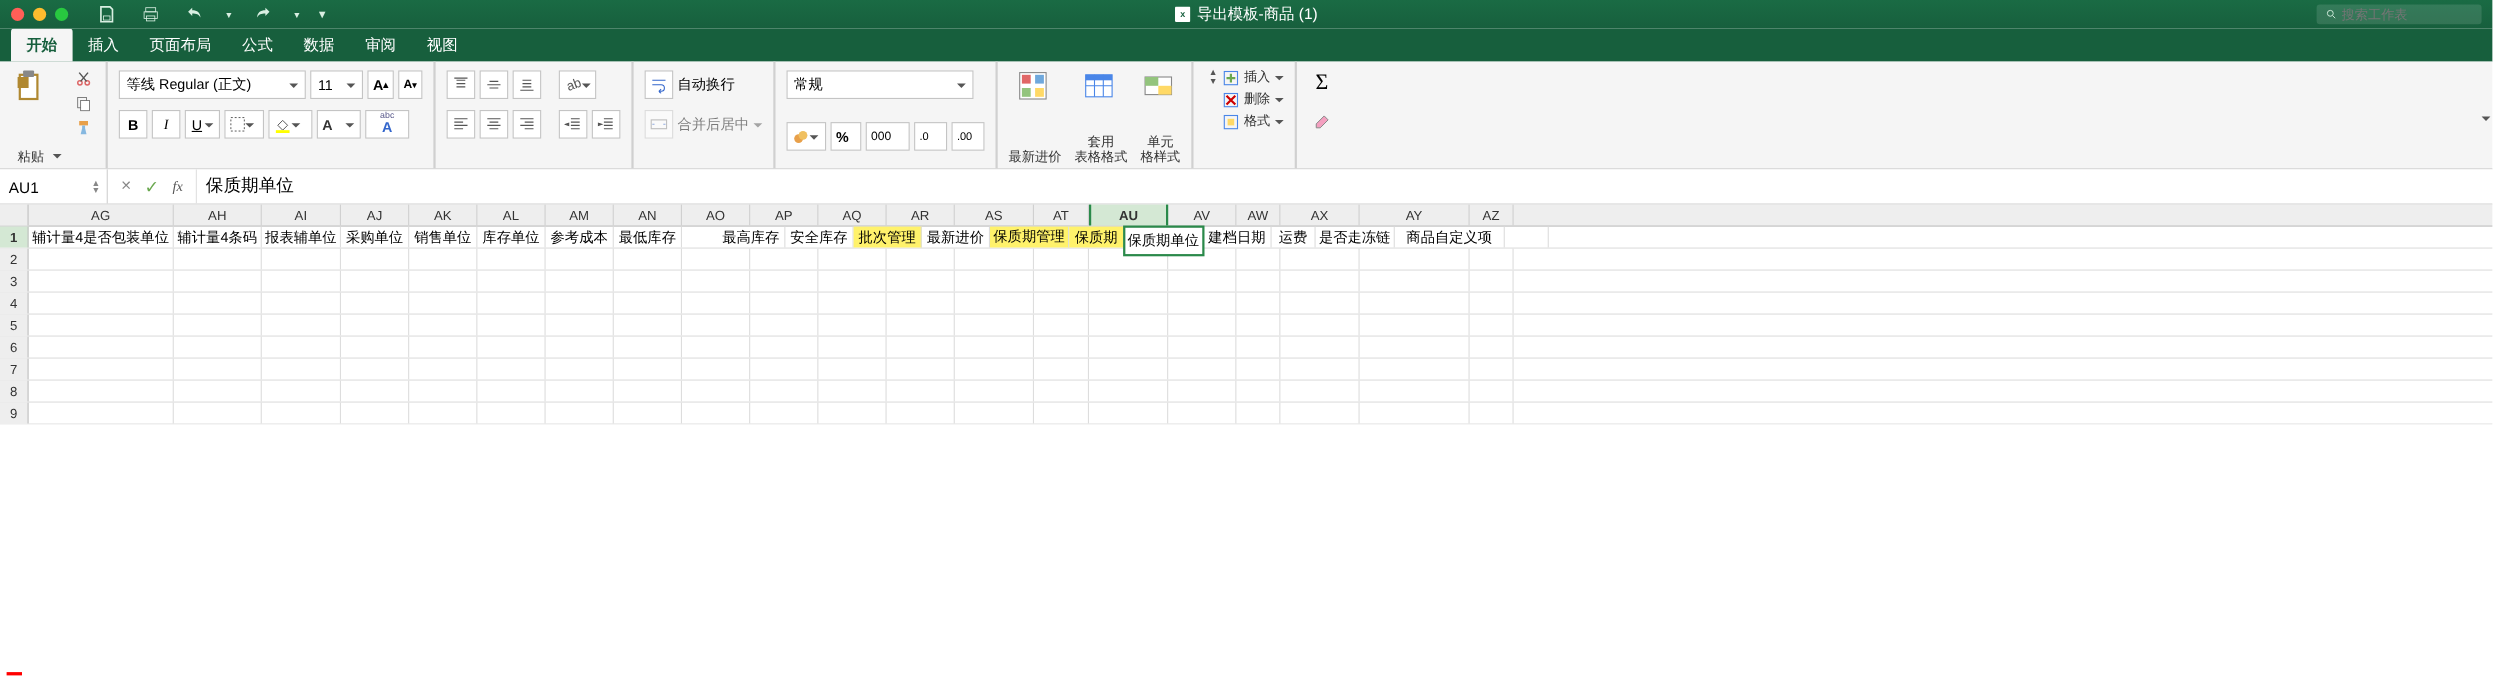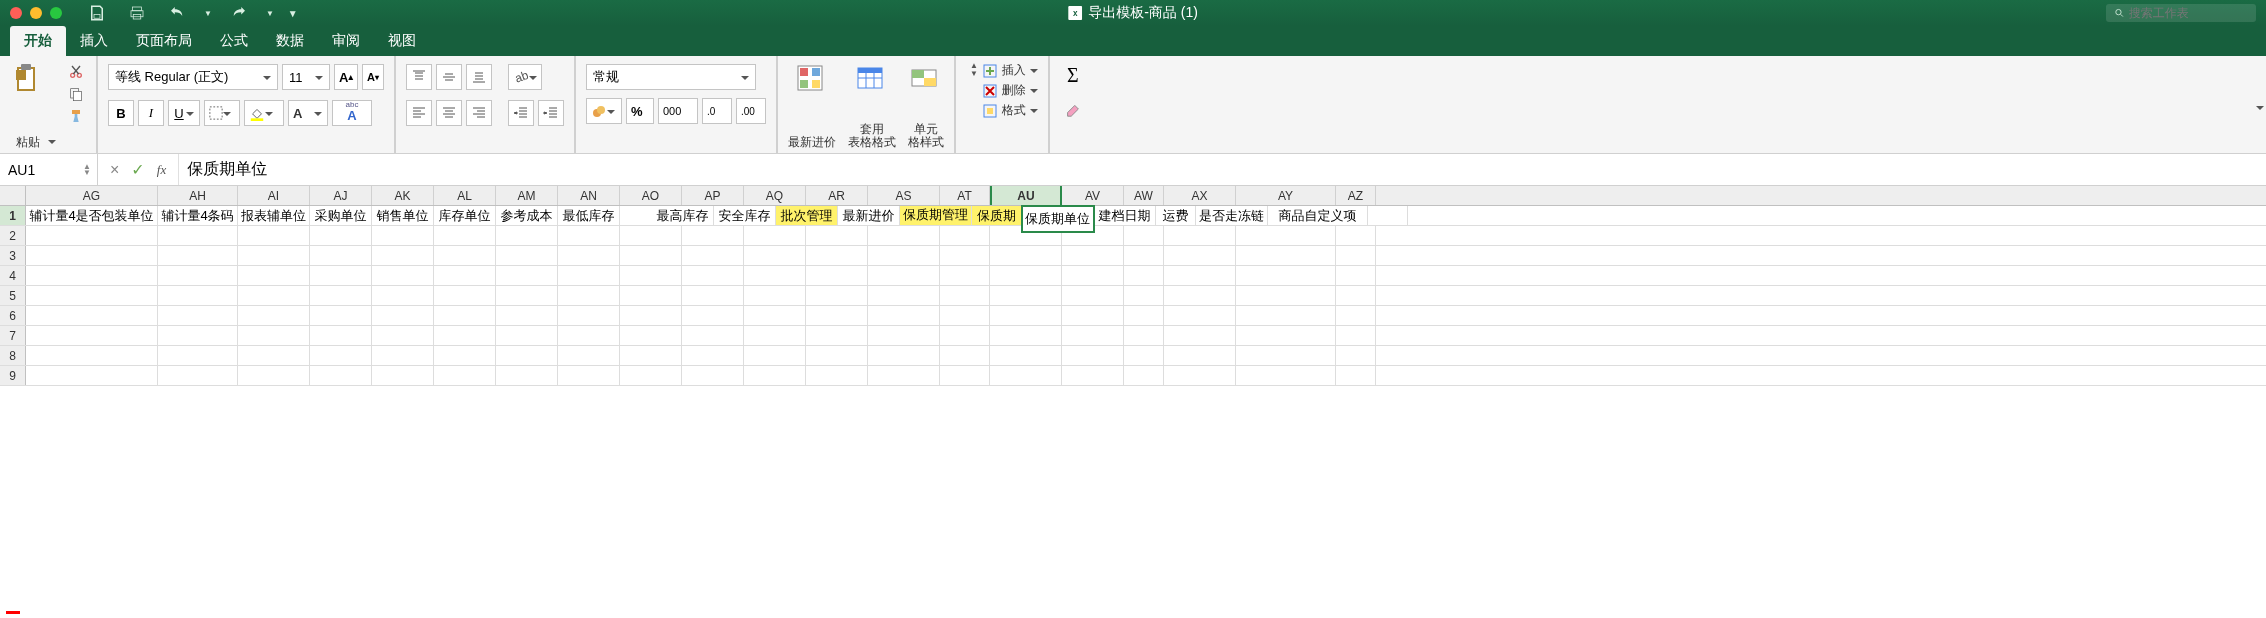--- a/index.html
+++ b/index.html
@@ -260,22 +260,42 @@
           </svg>
         </span>
       <span class="btnbox">
           <svg width="16" height="16">
             <path d="M6 3h8M6 6h8M6 9h8M6 12h8M1 7l3 1-3 1z" stroke="#555" fill="#555"></path>
           </svg>
         </span>
     </div>
   </div>
 
-
-  <div class="rgroup" style="flex-direction:column;gap:4px;">
+  <div class="rgroup" style="flex-direction:column;gap:6px;">
+    <div class="row">
+      <span class="btnbox" style="width:26px;">
+          <svg width="16" height="16">
+            <path d="M2 4h12M2 8h8a3 3 0 010 6h-2m0 0l2-2m-2 2l2 2" stroke="#36c" fill="none"></path>
+          </svg>
+        </span>
+      <span>自动换行</span>
+    </div>
+    <div class="row" style="opacity:0.5;">
+      <span class="btnbox" style="width:26px;">
+          <svg width="16" height="16">
+            <rect x="1" y="4" width="14" height="8" fill="none" stroke="#888"></rect>
+            <path d="M4 8l-2 0m10 0l2 0" stroke="#36c"></path>
+          </svg>
+        </span>
+      <span>合并后居中</span>
+      <span class="tri"></span>
+    </div>
+  </div>
+
+  <div class="rgroup" style="flex-direction:column;gap:17px;">
     <div class="row">
       <div class="sel" style="width:170px">
           <span>常规</span>
           <span class="tri"></span>
         </div>
     </div>
     <div class="row">
       <span class="btnbox" style="width:36px;">
           <svg width="16" height="16">
             <circle cx="6" cy="10" r="4" fill="#e8a04a"></circle>

